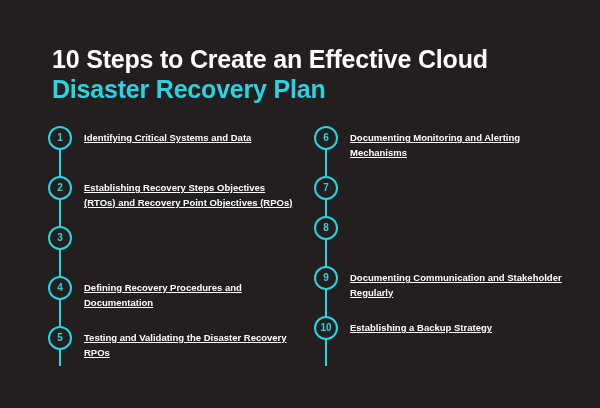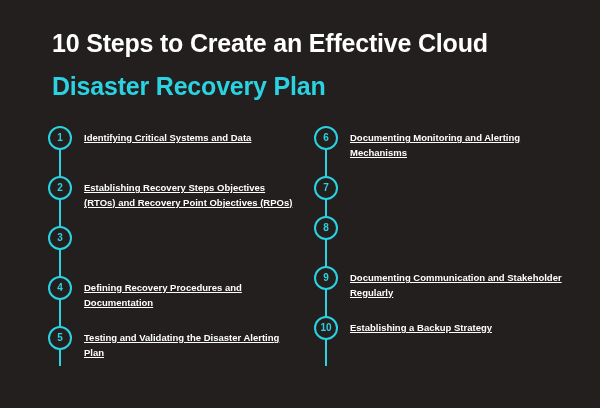--- a/index.html
+++ b/index.html
@@ -16,38 +16,38 @@
   .page {
     position: relative;
     width: 600px;
     height: 408px;
     background: #231f1e;
     box-sizing: border-box;
   }
   .title-block {
     position: absolute;
     left: 52px;
-    top: 28px;
+    top: 44px;
     width: 510px;
   }
   .title-line1 {
     font-size: 25px;
     font-weight: bold;
     color: #ffffff;
     letter-spacing: -0.2px;
     line-height: 30px;
     margin: 0;
   }
   .title-line2 {
     font-size: 25px;
     font-weight: bold;
     color: #2ad2e2;
     letter-spacing: -0.2px;
     line-height: 30px;
-    margin: 13px 0 0 0;
+    margin: 0 0 0 0;
   }
   .columns {
     position: absolute;
     left: 48px;
     top: 126px;
     width: 520px;
     display: flex;
     gap: 12px;
   }
   .column {
@@ -134,21 +134,21 @@
         <div class="badge">3</div>
       </div>
 
       <div class="step s4">
         <div class="badge">4</div>
         <div class="step-text">Defining Recovery Procedures and Documentation</div>
       </div>
 
       <div class="step s5">
         <div class="badge">5</div>
-        <div class="step-text">Testing and Validating the Disaster Alerting Plan</div>
+        <div class="step-text">Testing and Validating the Disaster Recovery RPOs</div>
       </div>
     </div>
 
     <div class="column col-right">
       <div class="spine"></div>
 
       <div class="step r1">
         <div class="badge">6</div>
         <div class="step-text">Documenting Monitoring and Alerting Mechanisms</div>
       </div>

